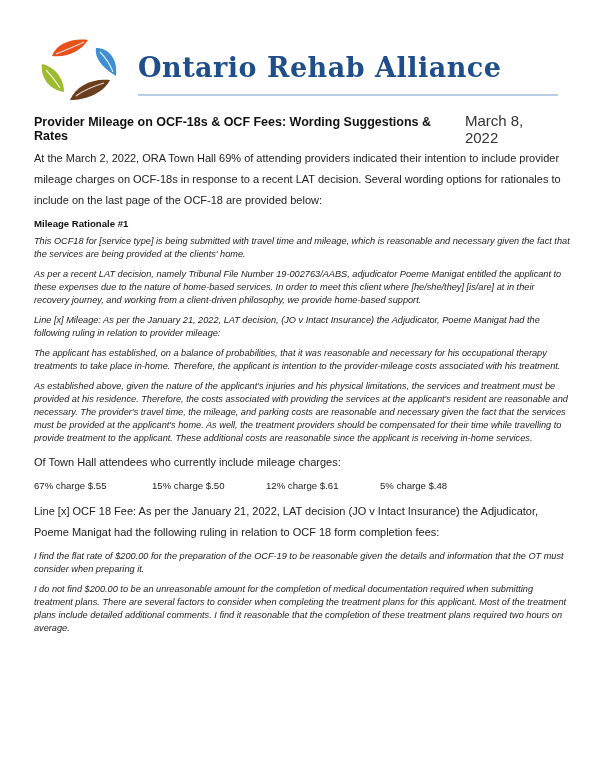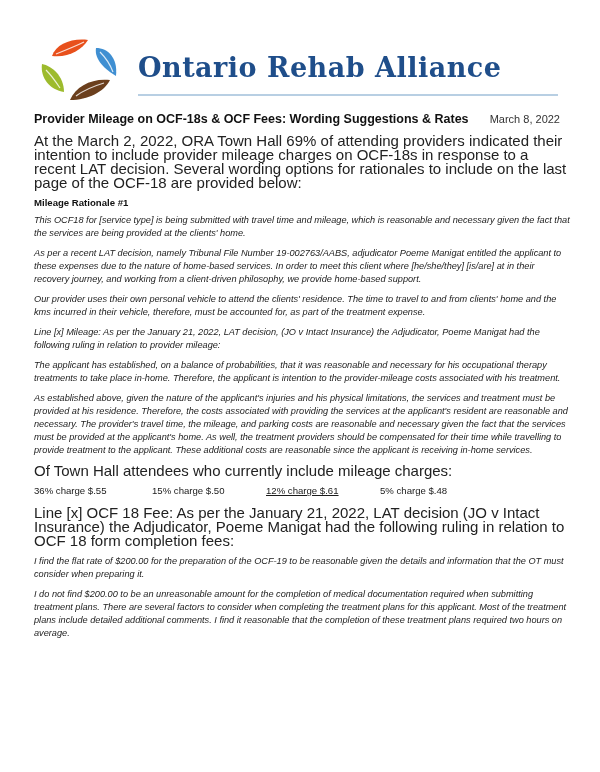--- a/index.html
+++ b/index.html
@@ -2,33 +2,33 @@
 <html><head>
   <meta charset="utf-8">
   <style>
     html, body { margin: 0; padding: 0; background: #ffffff; }
     body { width: 600px; height: 772px; position: relative; overflow: hidden; font-family: "Liberation Sans", sans-serif; color: #1a1a1a; }
     .logo { position: absolute; left: 38px; top: 36px; width: 500px; height: 70px; }
     .logo-mark { position: absolute; left: 0; top: 0; width: 88px; height: 66px; }
     .logo-text { position: absolute; left: 100px; top: 16px; font-family: "DejaVu Serif", serif; font-weight: bold; font-size: 27px; color: #1f4e8a; letter-spacing: 0.5px; white-space: nowrap; text-align: center; }
     .logo-rule { position: absolute; left: 100px; top: 58px; width: 420px; height: 2px; background: #b8cfe3; }
     .content { position: absolute; left: 34px; top: 112px; width: 536px; }
-    .title-row { display: flex; justify-content: space-between; align-items: baseline; margin-bottom: 8px; }
+    .title-row { display: flex; justify-content: space-between; align-items: baseline; margin-bottom: 2px; }
     .title { font-weight: bold; font-size: 12.5px; color: #111; }
-    .date { font-size: 11px; color: #333; margin-right: 10px; }
-    p { margin: 0 0 7px 0; font-size: 15px; line-height: 14px; color: #222; }
+    .date { font-size: 15px; color: #333; margin-right: 10px; }
+    p { margin: 0 0 7px 0; font-size: 11px; line-height: 21px; color: #222; }
     p.it { font-style: italic; font-size: 9.2px; line-height: 13px; }
     .h { font-weight: bold; font-size: 9.6px; margin: 6px 0 6px 0; color: #111; }
     .h.big { font-size: 10.5px; margin-top: 8px; }
     .h.u { text-decoration: underline; }
     .rates { display: flex; font-size: 9.6px; margin: 0 0 10px 0; }
     .rates span { display: inline-block; }
     .rates span:nth-child(1) { width: 118px; }
     .rates span:nth-child(2) { width: 114px; }
-    .rates span:nth-child(3) { width: 114px; text-decoration: underline; }
+    .rates span:nth-child(3) { width: 114px; }
   </style>
 </head>
 <body>
 
 <div class="logo">
   <svg class="logo-mark" viewBox="0 0 88 66">
     <path d="M14 20 C18 8, 34 2, 50 4 C44 14, 30 22, 14 20 Z" fill="#e8501c"></path>
     <path d="M18 18 C28 14, 38 10, 46 6" stroke="#fff" stroke-width="1.2" fill="none" opacity="0.8"></path>
     <path d="M58 12 C70 12, 80 22, 78 40 C68 34, 56 24, 58 12 Z" fill="#3f8fd2"></path>
     <path d="M62 16 C68 22, 72 28, 75 36" stroke="#fff" stroke-width="1.2" fill="none" opacity="0.8"></path>
@@ -44,29 +44,28 @@
 <div class="content">
   <div class="title-row">
     <span class="title">Provider Mileage on OCF-18s &amp; OCF Fees:  Wording Suggestions &amp; Rates</span>
     <span class="date">March 8, 2022</span>
   </div>
   <p>At the March 2, 2022, ORA Town Hall 69% of attending providers indicated their intention to include provider mileage charges on OCF-18s in response to a recent LAT decision. Several wording options for rationales to include on the last page of the OCF-18 are provided below:</p>
 
   <div class="h">Mileage Rationale #1</div>
   <p class="it">This OCF18 for [service type] is being submitted with travel time and mileage, which is reasonable and necessary given the fact that the services are being provided at the clients' home.</p>
   <p class="it">As per a recent LAT decision, namely Tribunal File Number 19-002763/AABS, adjudicator Poeme Manigat entitled the applicant to these expenses due to the nature of home-based services.  In order to meet this client where [he/she/they] [is/are] at in their recovery journey, and working from a client-driven philosophy, we provide home-based support.</p>
-  <p class="it">Our provider uses their own personal vehicle to attend the clients' residence. The time to travel to and from clients' home and the kms incurred in their vehicle, therefore, must be accounted for, as part of the treatment expense.</p>
 
   <p class="it">Line [x] Mileage: As per the January 21, 2022, LAT decision, (JO v Intact Insurance) the Adjudicator, Poeme Manigat had the following ruling in relation to provider mileage:</p>
   <p class="it">The applicant has established, on a balance of probabilities, that it was reasonable and necessary for his occupational therapy treatments to take place in-home. Therefore, the applicant is intention to the provider-mileage costs associated with his treatment.</p>
   <p class="it">As established above, given the nature of the applicant's injuries and his physical limitations, the services and treatment must be provided at his residence. Therefore, the costs associated with providing the services at the applicant's resident are reasonable and necessary. The provider's travel time, the mileage, and parking costs are reasonable and necessary given the fact that the services must be provided at the applicant's home. As well, the treatment providers should be compensated for their time while travelling to provide treatment to the applicant. These additional costs are reasonable since the applicant is receiving in-home services.</p>
 
   <p>Of Town Hall attendees who currently include mileage charges:</p>
   <div class="rates">
-    <span>36% charge $.55</span>
+    <span>67% charge $.55</span>
     <span>15% charge $.50</span>
     <span>12% charge $.61</span>
     <span>5% charge $.48</span>
   </div>
 
   <p>Line [x] OCF 18 Fee: As per the January 21, 2022, LAT decision (JO v Intact Insurance) the Adjudicator, Poeme Manigat had the following ruling in relation to OCF 18 form completion fees:</p>
   <p class="it">I find the flat rate of $200.00 for the preparation of the OCF-19 to be reasonable given the details and information that the OT must consider when preparing it.</p>
   <p class="it">I do not find $200.00 to be an unreasonable amount for the completion of medical documentation required when submitting treatment plans. There are several factors to consider when completing the treatment plans for this applicant. Most of the treatment plans include detailed additional comments. I find it reasonable that the completion of these treatment plans required two hours on average.</p>
 </div>
 

